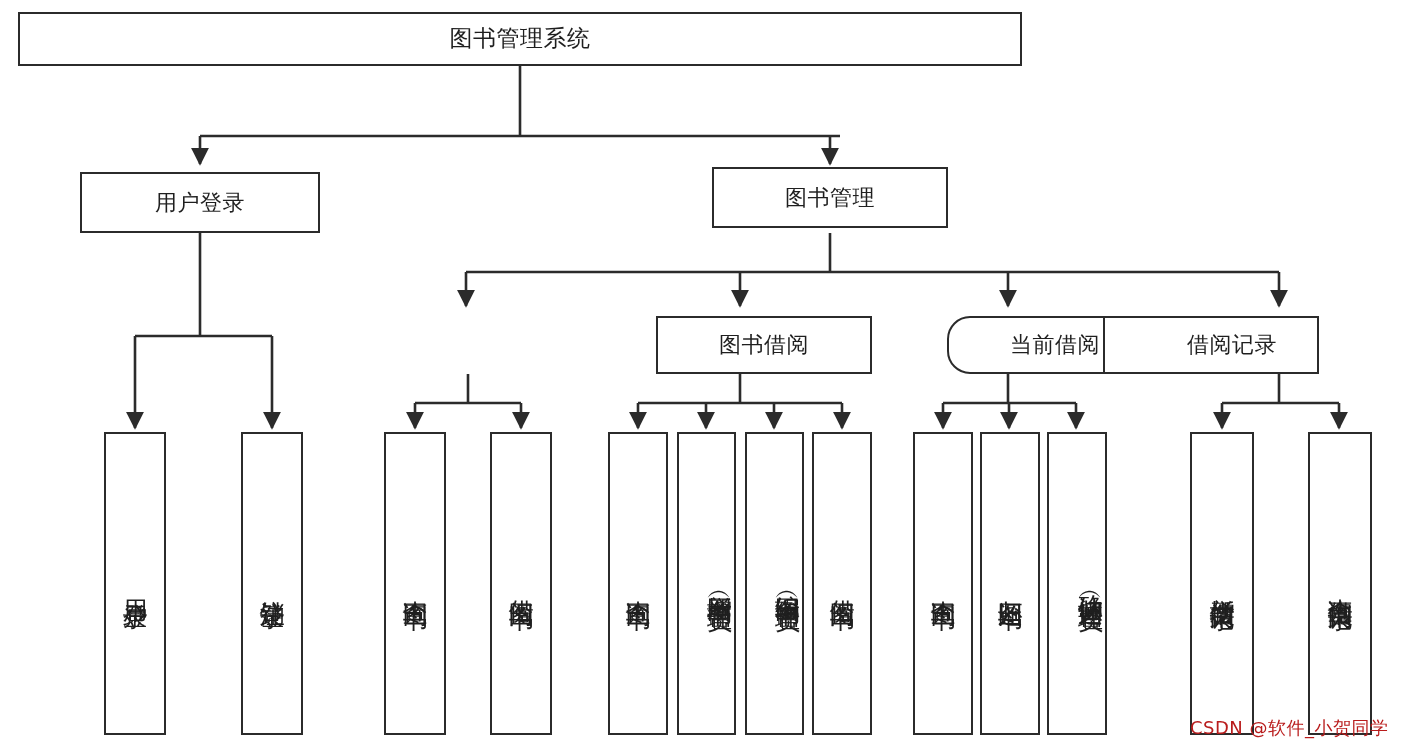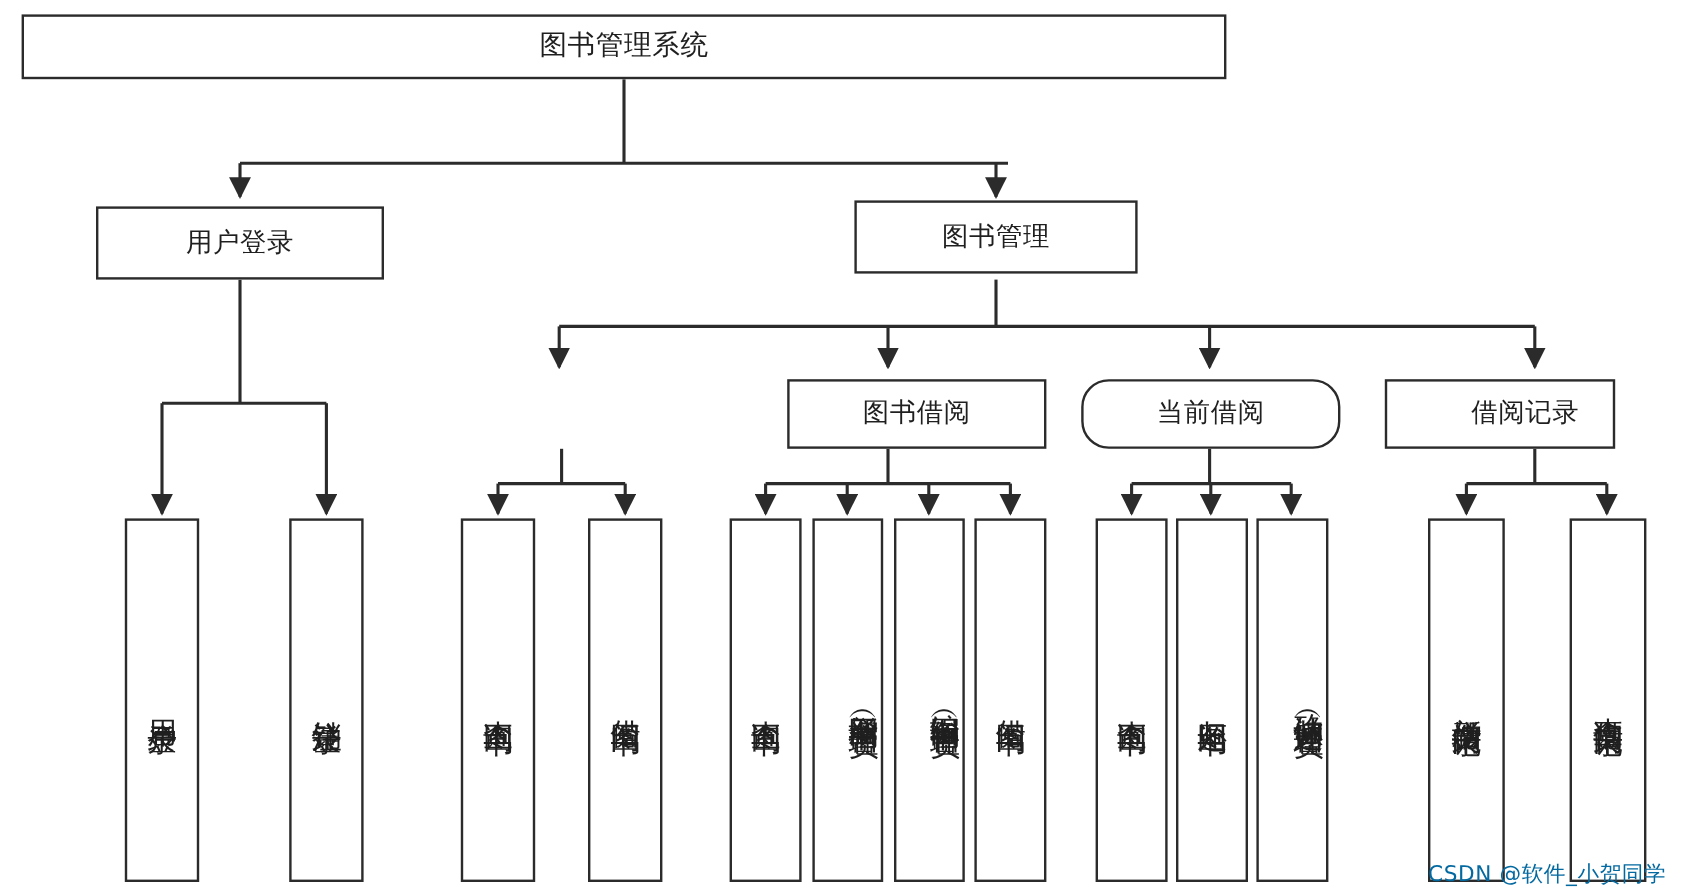--- a/index.html
+++ b/index.html
@@ -50,21 +50,21 @@
   }
   .node.vert.top-align {
     align-items: flex-start;
     justify-content: center;
   }
   .node.root {
     font-size: 23px;
   }
   .watermark {
     position: absolute;
-    color: #0369a1;
+    color: #b91c1c;
     font-size: 18px;
     white-space: nowrap;
     letter-spacing: 0.5px;
   }
 </style>
 </head>
 <body>
 
 <div id="canvas">
 
@@ -117,22 +117,22 @@
       <path d="M 1339 403 L 1339 428" marker-end="url(#arrow)"></path>
     </g>
   </svg>
 
   <div class="node horiz root" style="left:18px; top:12px; width:1004px; height:54px;">图书管理系统</div>
 
   <div class="node horiz" style="left:80px; top:172px; width:240px; height:61px;">用户登录</div>
   <div class="node horiz" style="left:712px; top:167px; width:236px; height:61px;">图书管理</div>
 
   <div class="node horiz" style="left:632px; top:316px; width:216px; height:58px;margin-left:24px;">图书借阅</div>
-  <div class="node horiz" style="left:901px; top:316px; width:216px; height:58px;border-radius:23px;">当前借阅</div>
-  <div class="node horiz" style="left:1154px; top:316px; width:192px; height:58px;padding-left:42px;">借阅记录</div>
+  <div class="node horiz" style="left:947px; top:316px; width:216px; height:58px;border-radius:23px;">当前借阅</div>
+  <div class="node horiz" style="left:1103px; top:316px; width:216px; height:58px;padding-left:42px;">借阅记录</div>
 
   <div class="node vert" style="left:104px; top:432px; width:62px; height:303px;">用户登录</div>
   <div class="node vert" style="left:241px; top:432px; width:62px; height:303px;">注销登录</div>
 
   <div class="node vert" style="left:384px; top:432px; width:62px; height:303px;">查询图书</div>
   <div class="node vert" style="left:490px; top:432px; width:62px; height:303px;">借阅图书</div>
 
   <div class="node vert" style="left:608px; top:432px; width:60px; height:303px;">查询图书</div>
   <div class="node vert top-align" style="left:677px; top:432px; width:59px; height:303px;">新增图书（管理员）</div>
   <div class="node vert top-align" style="left:745px; top:432px; width:59px; height:303px;">编辑图书（管理员）</div>

